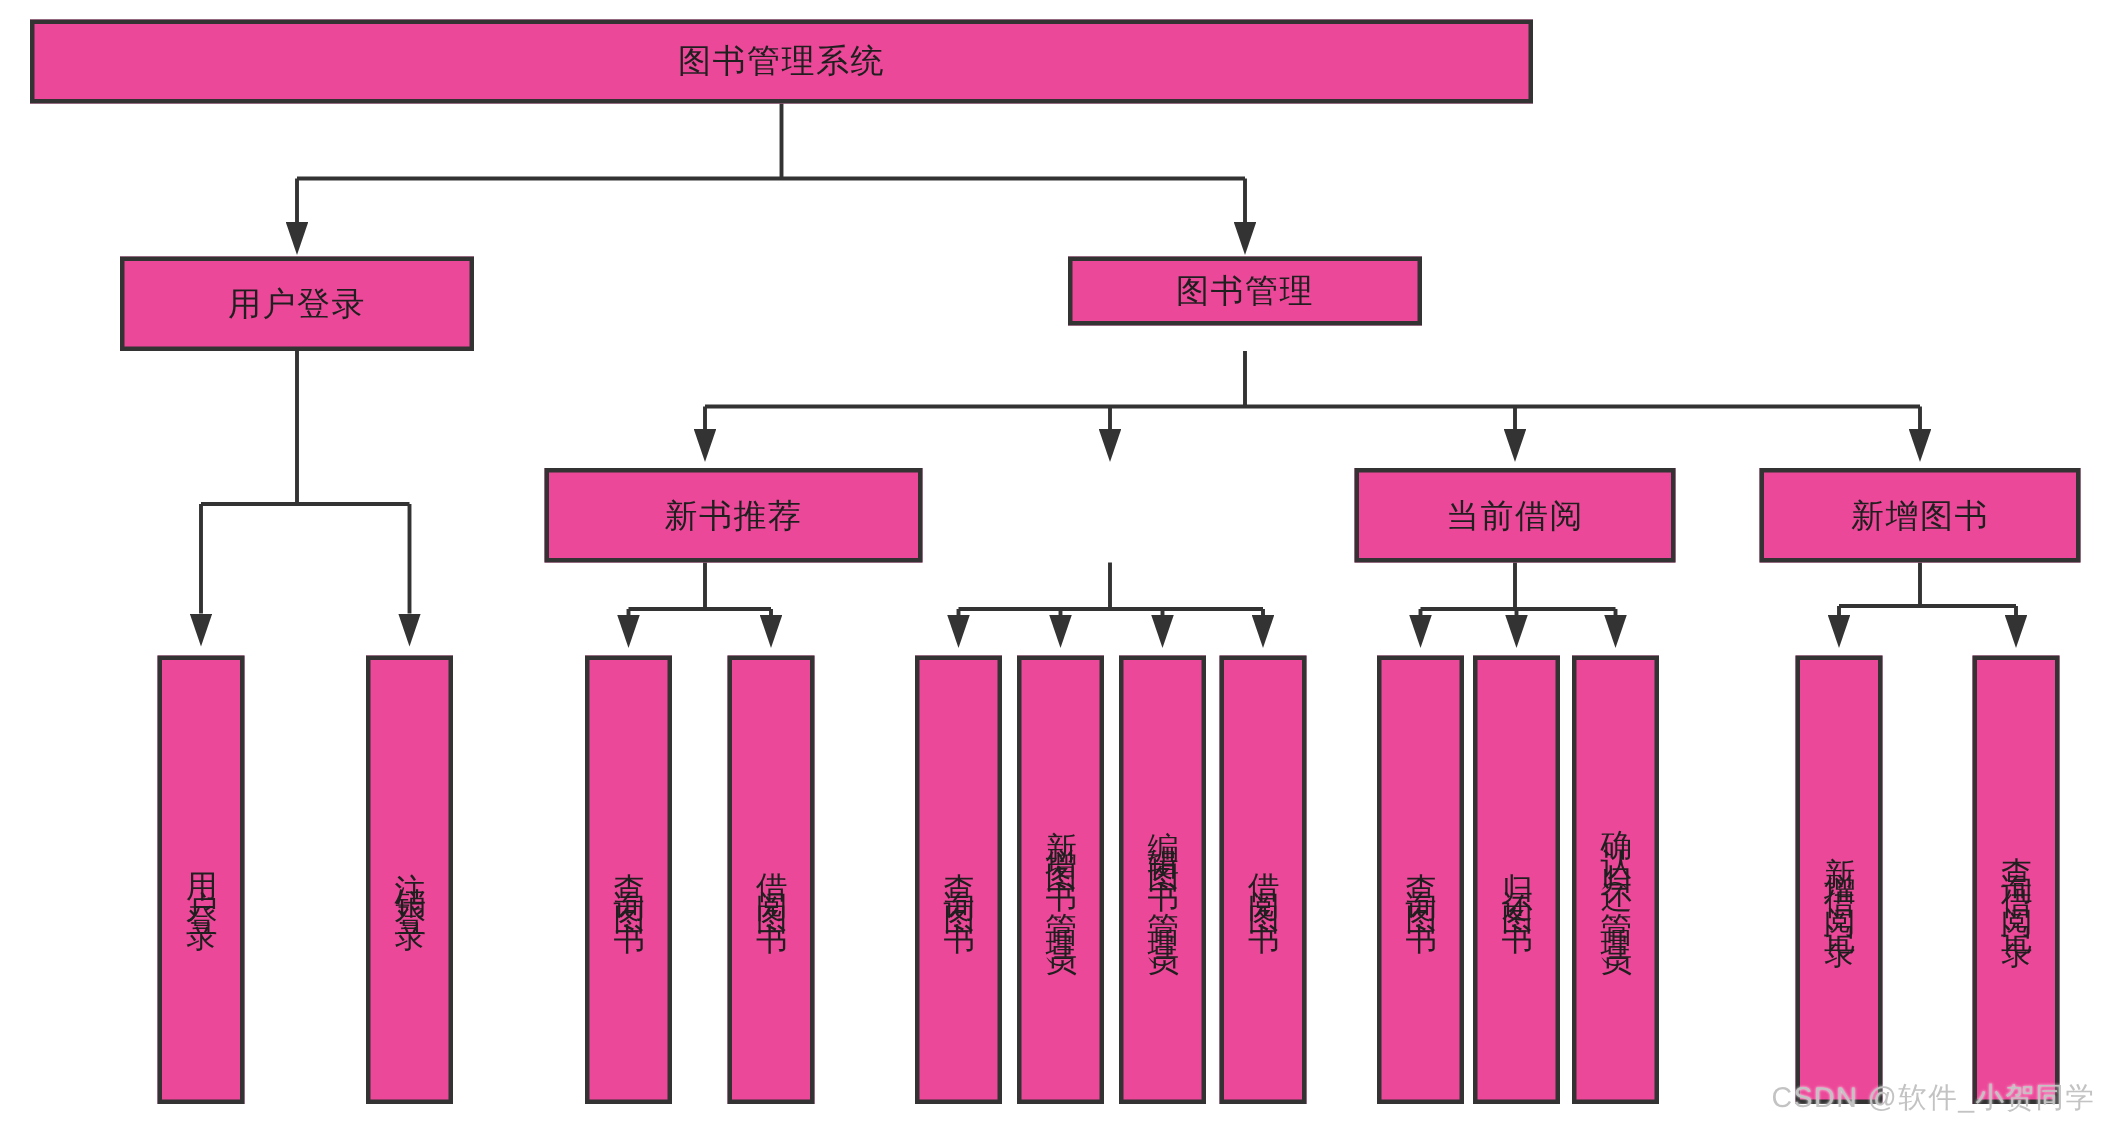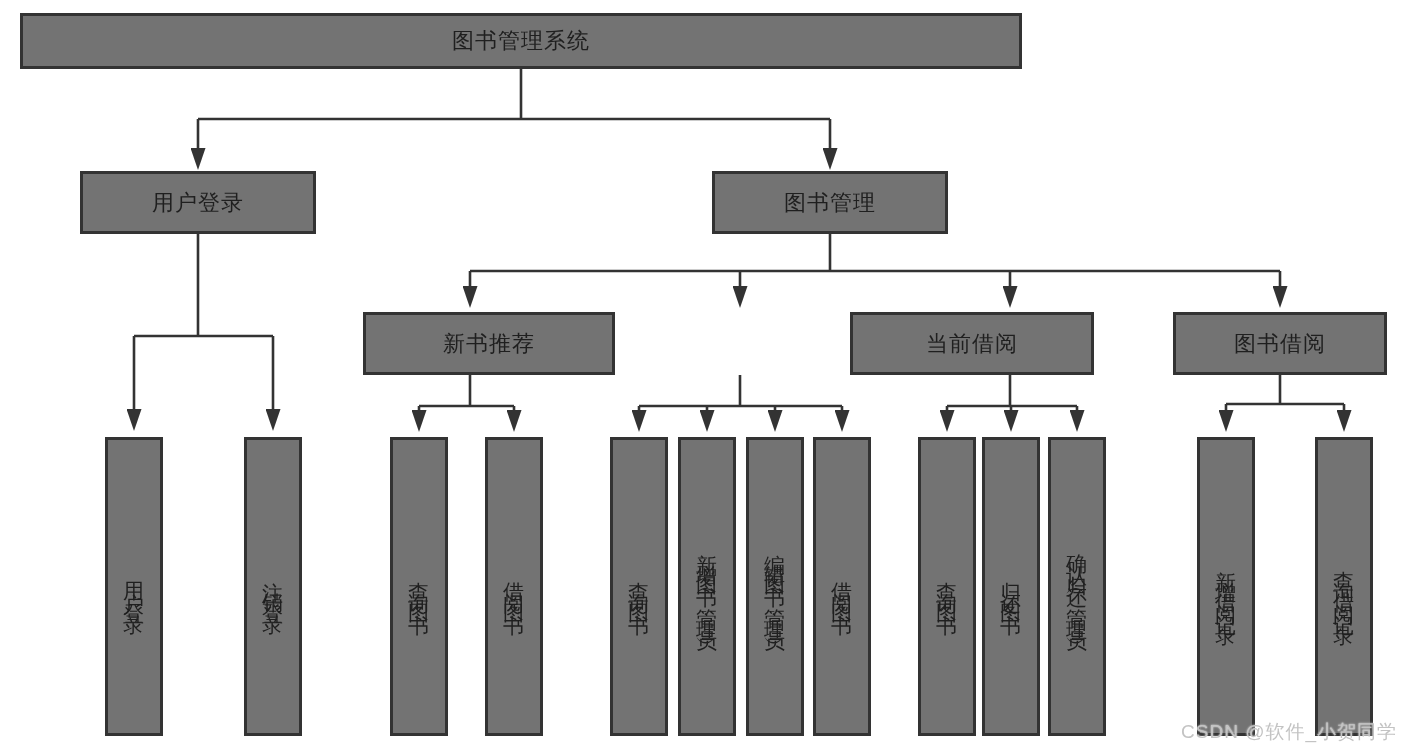--- a/index.html
+++ b/index.html
@@ -18,21 +18,21 @@
     color:var(--text);
     overflow:hidden;
   }
   .links{position:absolute;left:0;top:0;z-index:1;}
   .links path.ln{fill:none;stroke:var(--line);stroke-width:2.6;}
   .links line{stroke:var(--line);stroke-width:2.6;}
   .links .head{fill:var(--line);stroke:none;}
   .box{
     position:absolute;
     box-sizing:border-box;
-    background:#737373;
+    background:#ec4899;
     border:3px solid var(--box-border);
     display:flex;align-items:center;justify-content:center;
     z-index:2;
   }
   .hbox{font-size:22px;letter-spacing:1px;white-space:nowrap;}
   .vbox span{
     writing-mode:vertical-rl;
     text-orientation:mixed;
     font-size:21px;
     letter-spacing:11px;
@@ -94,25 +94,25 @@
     <line x1="1011" y1="406" x2="1011" y2="410" marker-end="url(#arrow)"></line>
     <line x1="1077" y1="406" x2="1077" y2="410" marker-end="url(#arrow)"></line>
 
     <line x1="1226" y1="404" x2="1226" y2="410" marker-end="url(#arrow)"></line>
     <line x1="1344" y1="404" x2="1344" y2="410" marker-end="url(#arrow)"></line>
   </svg>
 
   <div class="box hbox" style="left:20px;top:13px;width:1002px;height:56px">图书管理系统</div>
 
   <div class="box hbox" style="left:80px;top:171px;width:236px;height:63px">用户登录</div>
-  <div class="box hbox" style="left:712px;top:171px;width:236px;height:63px">图书管理</div>
+  <div class="box hbox" style="left:712px;top:171px;width:236px;height:46px">图书管理</div>
 
   <div class="box hbox" style="left:363px;top:312px;width:252px;height:63px">新书推荐</div>
-  <div class="box hbox" style="left:850px;top:312px;width:244px;height:63px">当前借阅</div>
-  <div class="box hbox" style="left:1173px;top:312px;width:214px;height:63px">图书借阅</div>
+  <div class="box hbox" style="left:903px;top:312px;width:214px;height:63px">当前借阅</div>
+  <div class="box hbox" style="left:1173px;top:312px;width:214px;height:63px">新增图书</div>
 
   <div class="box vbox" style="left:105px;top:437px;width:58px;height:299px">
     <span>用户登录</span>
   </div>
   <div class="box vbox" style="left:244px;top:437px;width:58px;height:299px">
     <span>注销登录</span>
   </div>
 
   <div class="box vbox" style="left:390px;top:437px;width:58px;height:299px">
     <span>查询图书</span>

